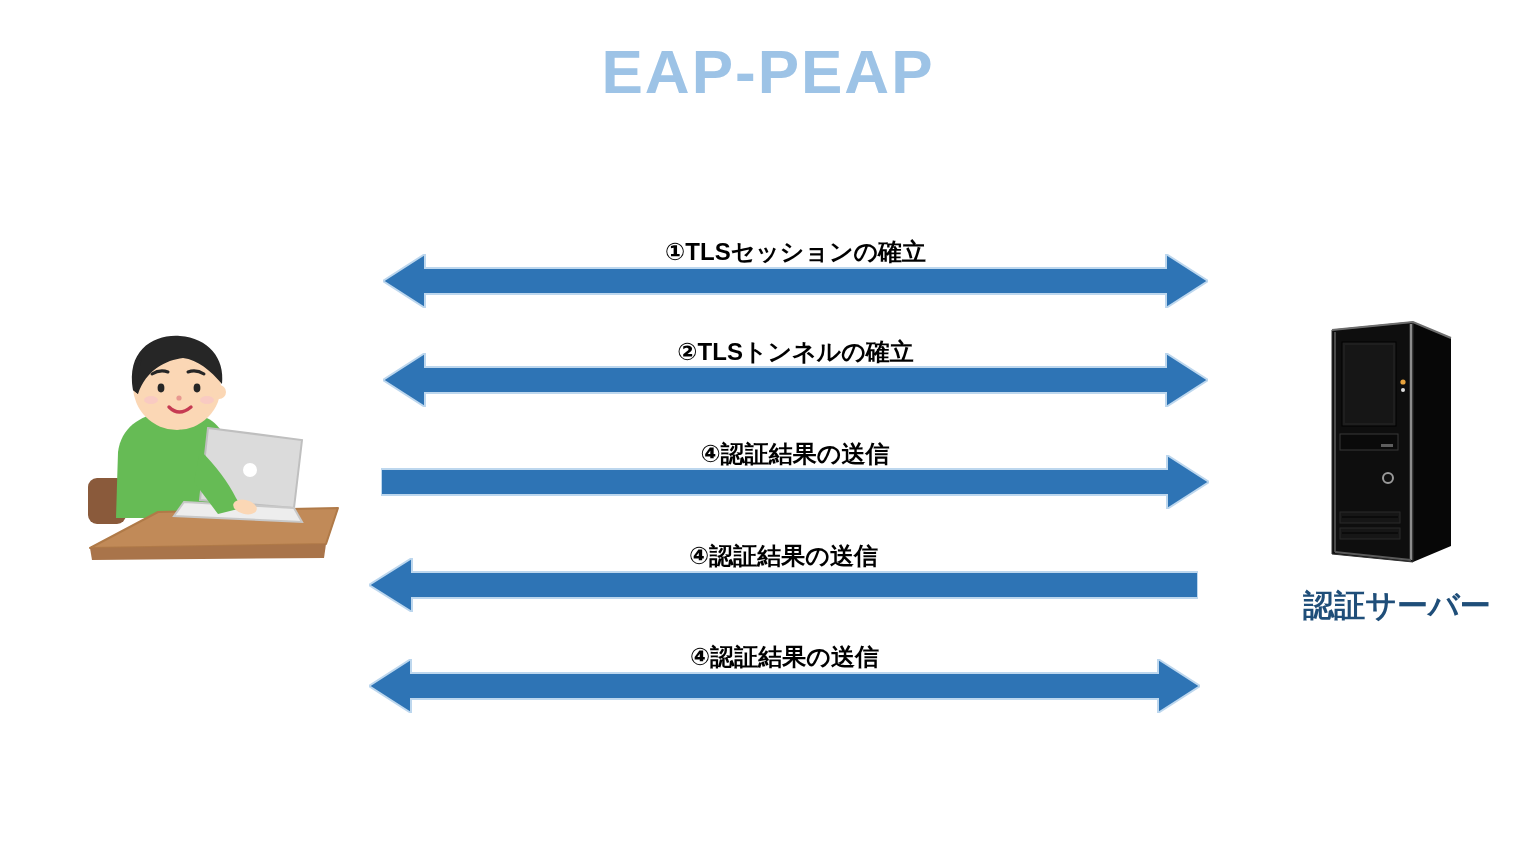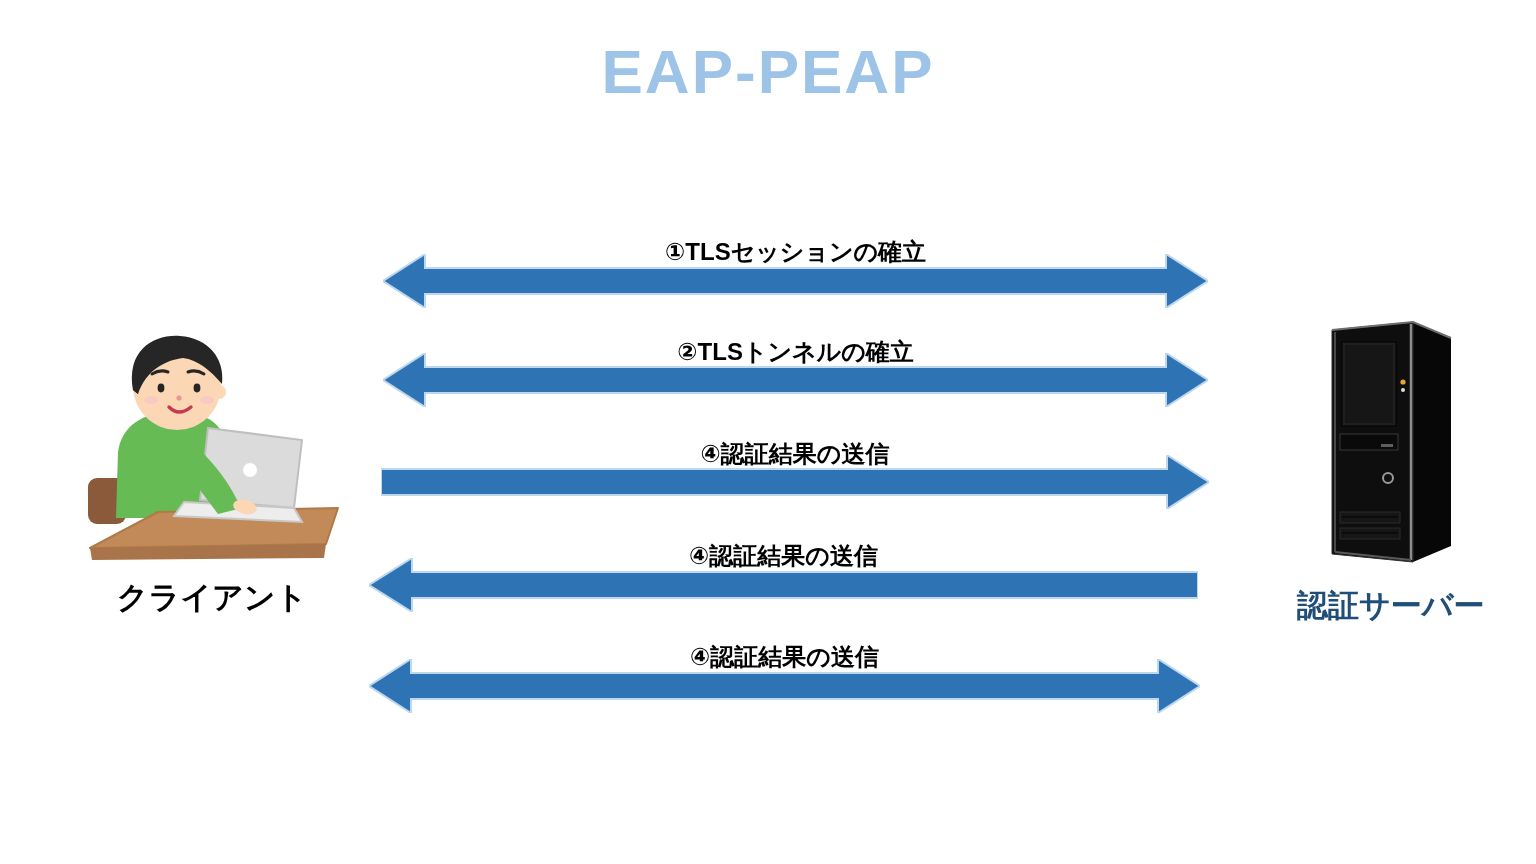--- a/index.html
+++ b/index.html
@@ -39,21 +39,21 @@
     left: 82px; top: 580px; width: 260px;
     text-align: center;
     font-size: 31px;
     font-weight: 800;
     line-height: 36px;
     color: var(--text, #000000);
   }
   .server-label {
     position: absolute;
     left: 1297px; top: 585px; width: 200px;
-    text-align: left;
+    text-align: center;
     font-size: 31px;
     font-weight: 800;
     color: var(--server-label, #1F4E79);
   }
   .illustration { position: absolute; }
 </style>
 </head>
 <body>
 
 <div class="canvas">
@@ -88,21 +88,20 @@
 
     <polygon points="120,98 214,110 206,178 112,170" fill="#DBDBDB" stroke="#BFBFBF" stroke-width="2"></polygon>
     <circle cx="162" cy="140" r="7" fill="#FFFFFF"></circle>
     <polygon points="96,172 206,178 214,192 86,186" fill="#EDEDED" stroke="#C8C8C8" stroke-width="2"></polygon>
 
     <path d="M112,120 C128,136 140,152 148,168 L154,178 L130,184 L106,152 Z" fill="#66BB55"></path>
     <ellipse cx="157" cy="177" rx="12" ry="7" fill="#FBD7B5" transform="rotate(14 157 177)"></ellipse>
   </svg>
 
   <div class="client-label">
-    <div>クライアント</div>
   </div>
 
   <svg class="illustration" style="left:1325px; top:316px;" width="133" height="252" viewBox="0 0 133 252" aria-hidden="true">
     <polygon points="88,6 126,22 126,230 88,246" fill="#070707"></polygon>
     <polygon points="7,14 88,6 88,246 7,238" fill="#0E0E0E" stroke="#2E2E2E" stroke-width="1"></polygon>
     <polyline points="7,14 88,6 126,22" fill="none" stroke="#6E6E6E" stroke-width="2"></polyline>
     <line x1="10" y1="16" x2="10" y2="236" stroke="#4A4A4A" stroke-width="2"></line>
     <line x1="86" y1="8" x2="86" y2="244" stroke="#8C8C8C" stroke-width="2.5"></line>
     <line x1="10" y1="236" x2="86" y2="244" stroke="#5A5A5A" stroke-width="2"></line>
     <rect x="17" y="26" width="54" height="84" fill="#1F1F1F" stroke="#000000"></rect>

